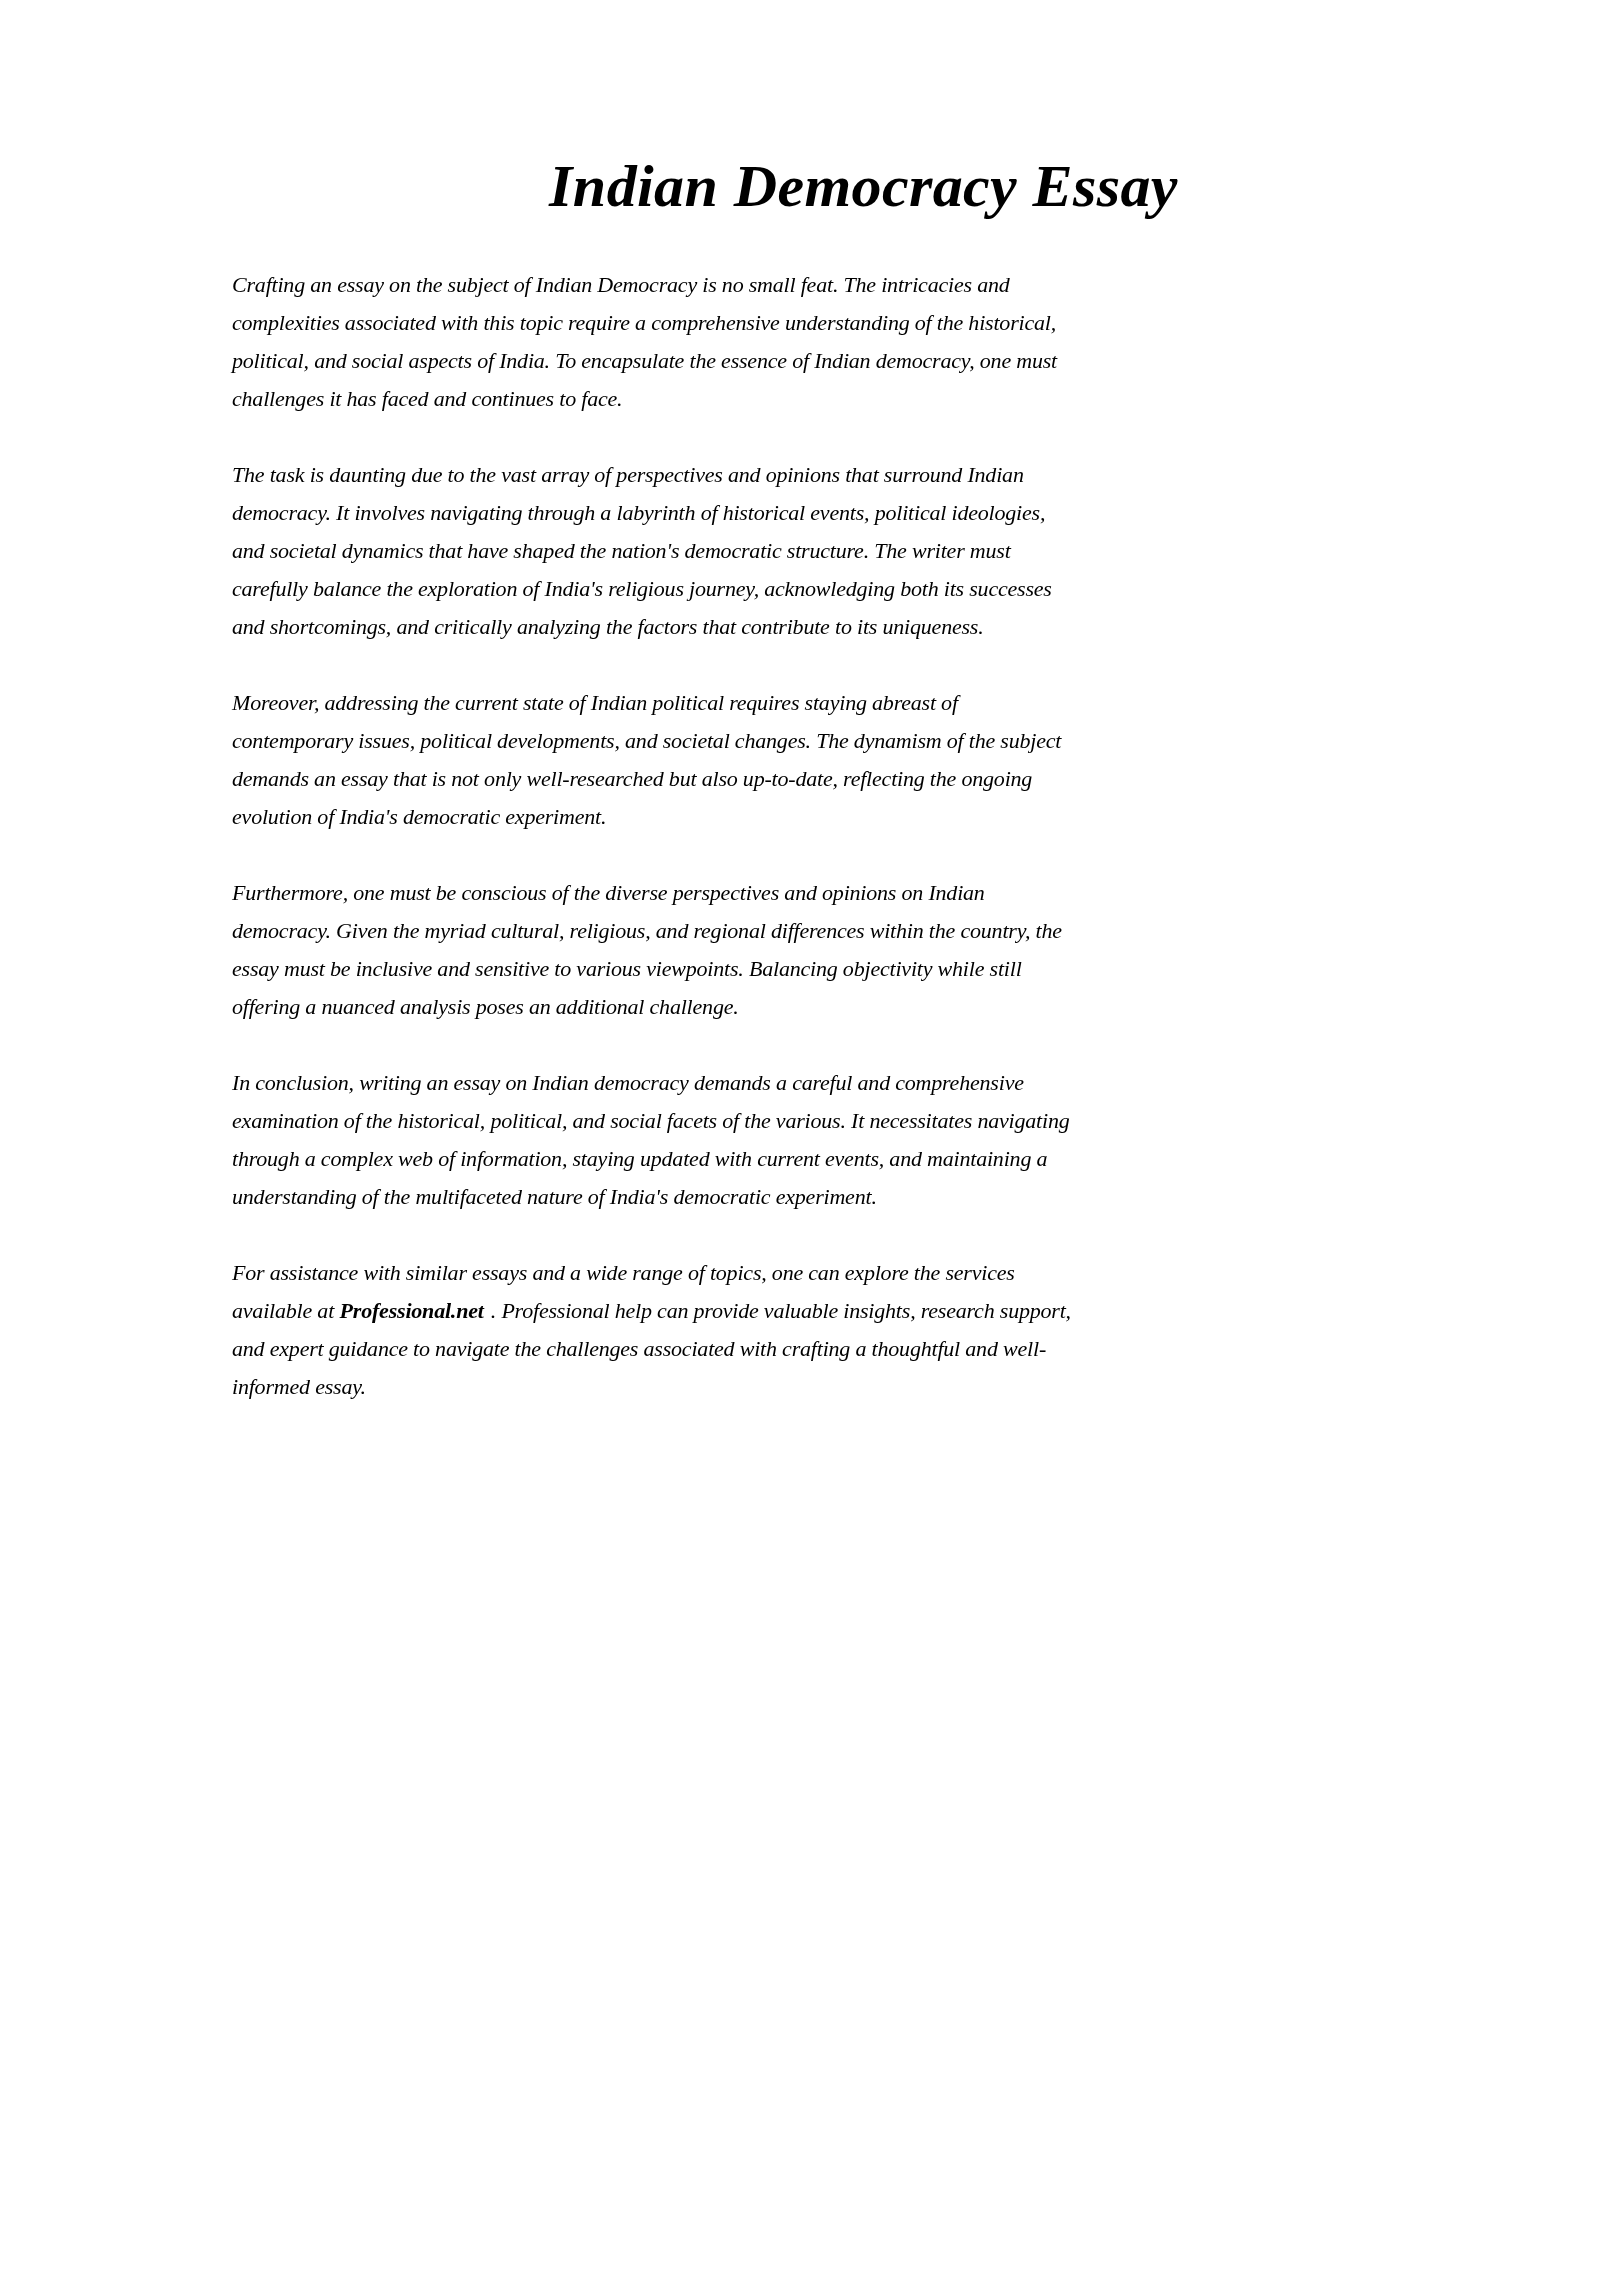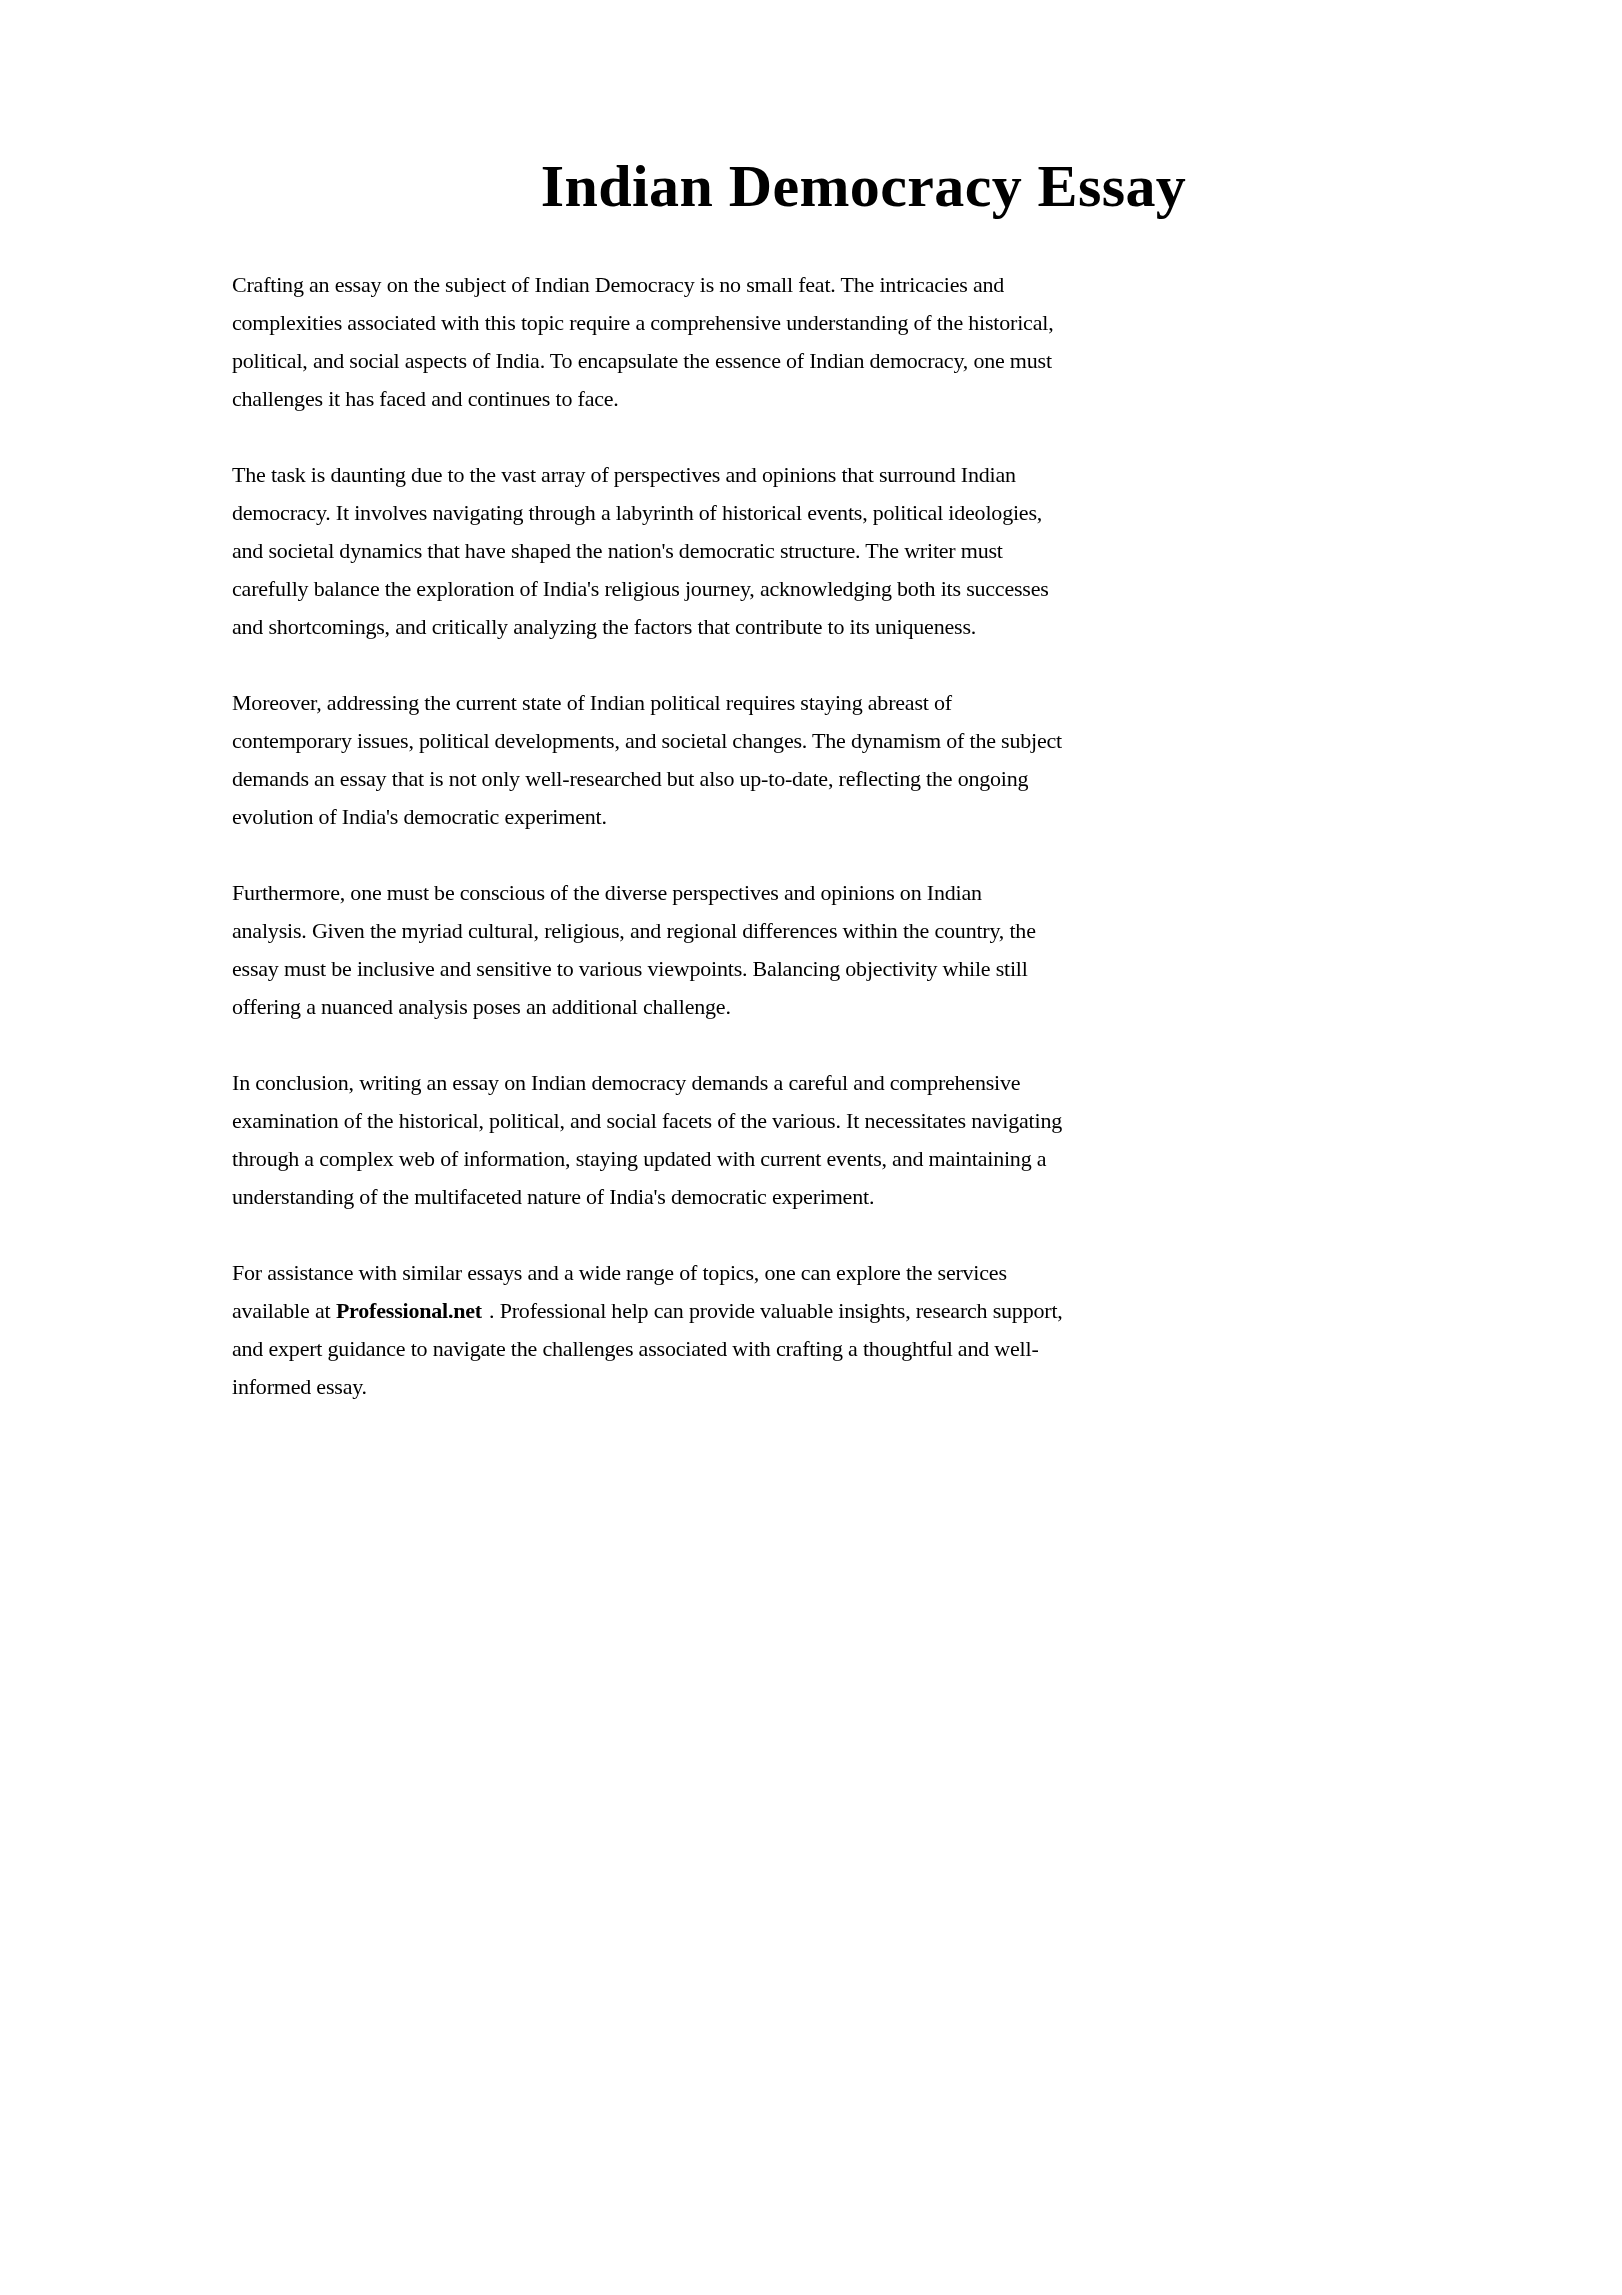--- a/index.html
+++ b/index.html
@@ -8,20 +8,21 @@
     background: #ffffff;
   }
   .page {
     position: relative;
     width: 1622px;
     height: 2295px;
     background: #ffffff;
     color: #000000;
     font-family: "Liberation Serif", serif;
     overflow: hidden;
+    font-style: italic;
   }
   .content {
     position: absolute;
     left: 232px;
     top: 150px;
     width: 1263px;
   }
   .doc-title {
     margin: 0 0 44px 0;
     font-size: 60px;
@@ -71,21 +72,21 @@
 
       <p>
         <span class="line">Moreover, addressing the current state of Indian political requires staying abreast of</span>
         <span class="line">contemporary issues, political developments, and societal changes. The dynamism of the subject</span>
         <span class="line">demands an essay that is not only well-researched but also up-to-date, reflecting the ongoing</span>
         <span class="line">evolution of India's democratic experiment.</span>
       </p>
 
       <p>
         <span class="line">Furthermore, one must be conscious of the diverse perspectives and opinions on Indian</span>
-        <span class="line">analysis. Given the myriad cultural, religious, and regional differences within the country, the</span>
+        <span class="line">democracy. Given the myriad cultural, religious, and regional differences within the country, the</span>
         <span class="line">essay must be inclusive and sensitive to various viewpoints. Balancing objectivity while still</span>
         <span class="line">offering a nuanced analysis poses an additional challenge.</span>
       </p>
 
       <p>
         <span class="line">In conclusion, writing an essay on Indian democracy demands a careful and comprehensive</span>
         <span class="line">examination of the historical, political, and social facets of the various. It necessitates navigating</span>
         <span class="line">through a complex web of information, staying updated with current events, and maintaining a</span>
         <span class="line">understanding of the multifaceted nature of India's democratic experiment.</span>
       </p>

